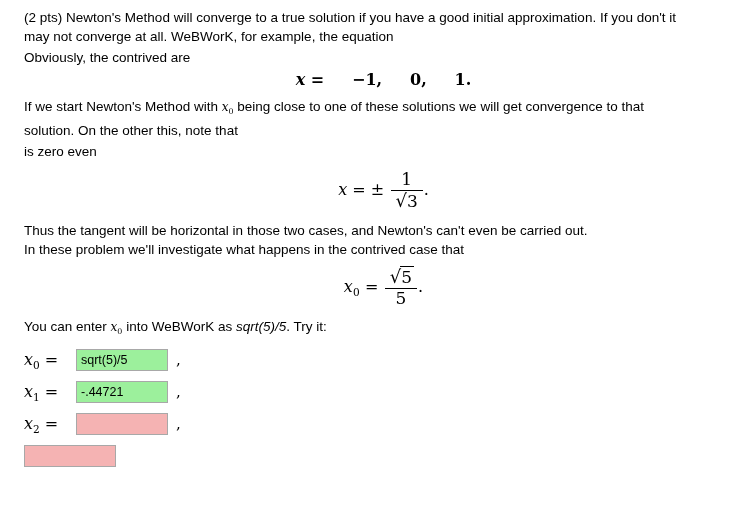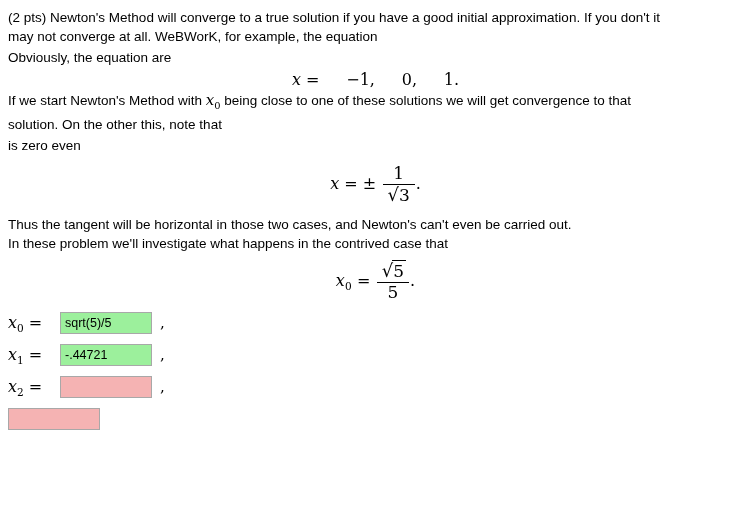--- a/index.html
+++ b/index.html
@@ -12,45 +12,45 @@
     height: 513px;
     font-family: "Liberation Sans", sans-serif;
     font-size: 13.5px;
     color: #000000;
     overflow: hidden;
   }
   .page {
     position: relative;
     width: 753px;
     height: 441px;
-    padding: 8px 10px 0 8px;
+    padding: 8px 10px 0 24px;
     box-sizing: border-box;
   }
   .ptext {
     line-height: 19px;
     margin: 0 0 2px 0;
   }
   .mathline {
     text-align: center;
     margin: 3px 0 4px 0;
     font-family: "DejaVu Serif", serif;
     font-size: 17px;
   }
-  .mathline.small-gap { margin: 2px 0 2px 0; }
+  .mathline.small-gap { margin: 2px 0 8px 0; font-weight: bold; }
 
   
   .mi {
     font-family: "DejaVu Serif", serif;
     font-style: italic;
     font-size: 16px;
   }
   .mi-sm {
     font-family: "DejaVu Serif", serif;
     font-style: italic;
-    font-size: 15px;
+    font-size: 12px;
   }
   .mn {
     font-family: "DejaVu Serif", serif;
     font-style: normal;
   }
   sup.exp {
     font-size: 0.66em;
     vertical-align: super;
     font-style: italic;
     font-family: "DejaVu Serif", serif;
@@ -134,21 +134,21 @@
 <body>
 
 <div class="page">
 
   <div class="ptext">
     <span>(2 pts) Newton's Method will converge to a true solution if you have a good initial approximation. If you don't it</span><br>
     <span>may not converge at all. WeBWorK, for example, the equation</span>
   </div>
 
 
-  <div class="ptext">Obviously, the equation are</div>
+  <div class="ptext">Obviously, the contrived are</div>
 
   <div class="mathline small-gap">
     <span class="mi">x =</span>
     <span class="spaces"></span>
     <span class="mn" style="font-size:16px">−1,</span>
     <span class="spaces"></span>
     <span class="mn" style="font-size:16px">0,</span>
     <span class="spaces"></span>
     <span class="mn" style="font-size:16px">1.</span>
   </div>
@@ -180,20 +180,23 @@
     <span class="mi"><span>x</span><sub class="sb">0</sub></span>
     <span class="mn" style="font-size:16px">=</span>
     <span class="frac">
       <span class="num">
         <span class="sqrt"><span class="radsym">√</span><span class="radicand">5</span></span>
       </span>
       <span class="den">5</span>
     </span><span class="mn" style="font-size:16px">.</span>
   </div>
 
+  <div class="ptext">
+    <span>You can enter </span><span class="mi-sm">x<sub class="sb">0</sub></span><span> into WeBWorK as </span><span class="em">sqrt(5)/5</span><span>. Try it:</span>
+  </div>
 
   <div class="ansrow">
     <span class="lbl">x<sub class="sb">0</sub> <span>=</span></span>
     <input class="ansbox correct" type="text" value="sqrt(5)/5" style="">
     <span class="comma">,</span>
   </div>
 
 
   <div class="ansrow">
     <span class="lbl">x<sub class="sb">1</sub> <span>=</span></span>

